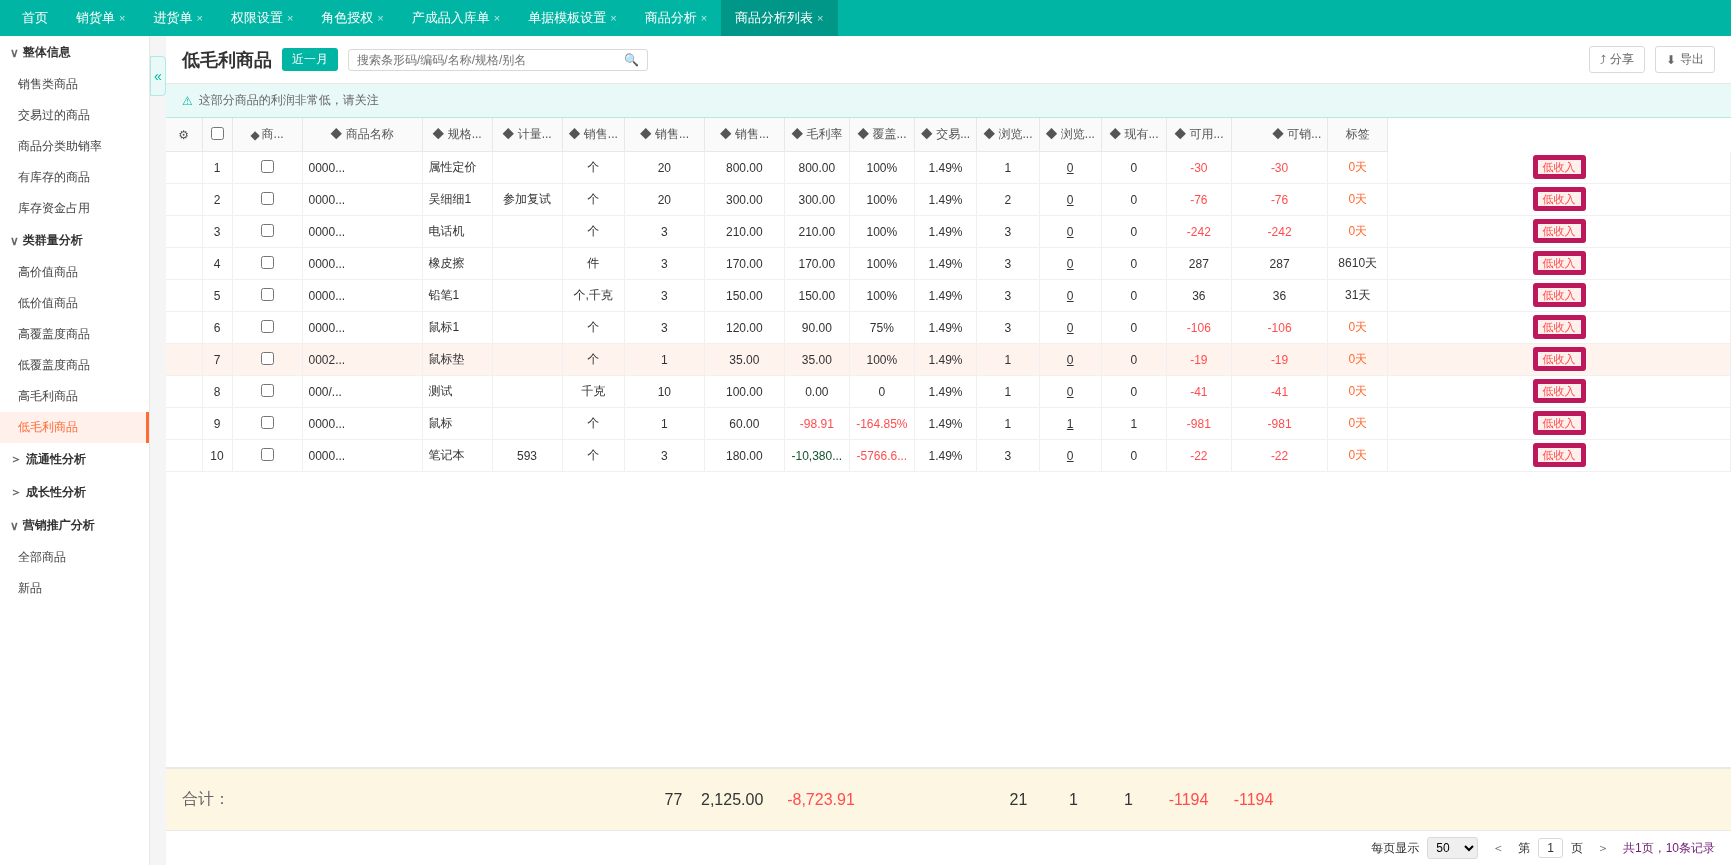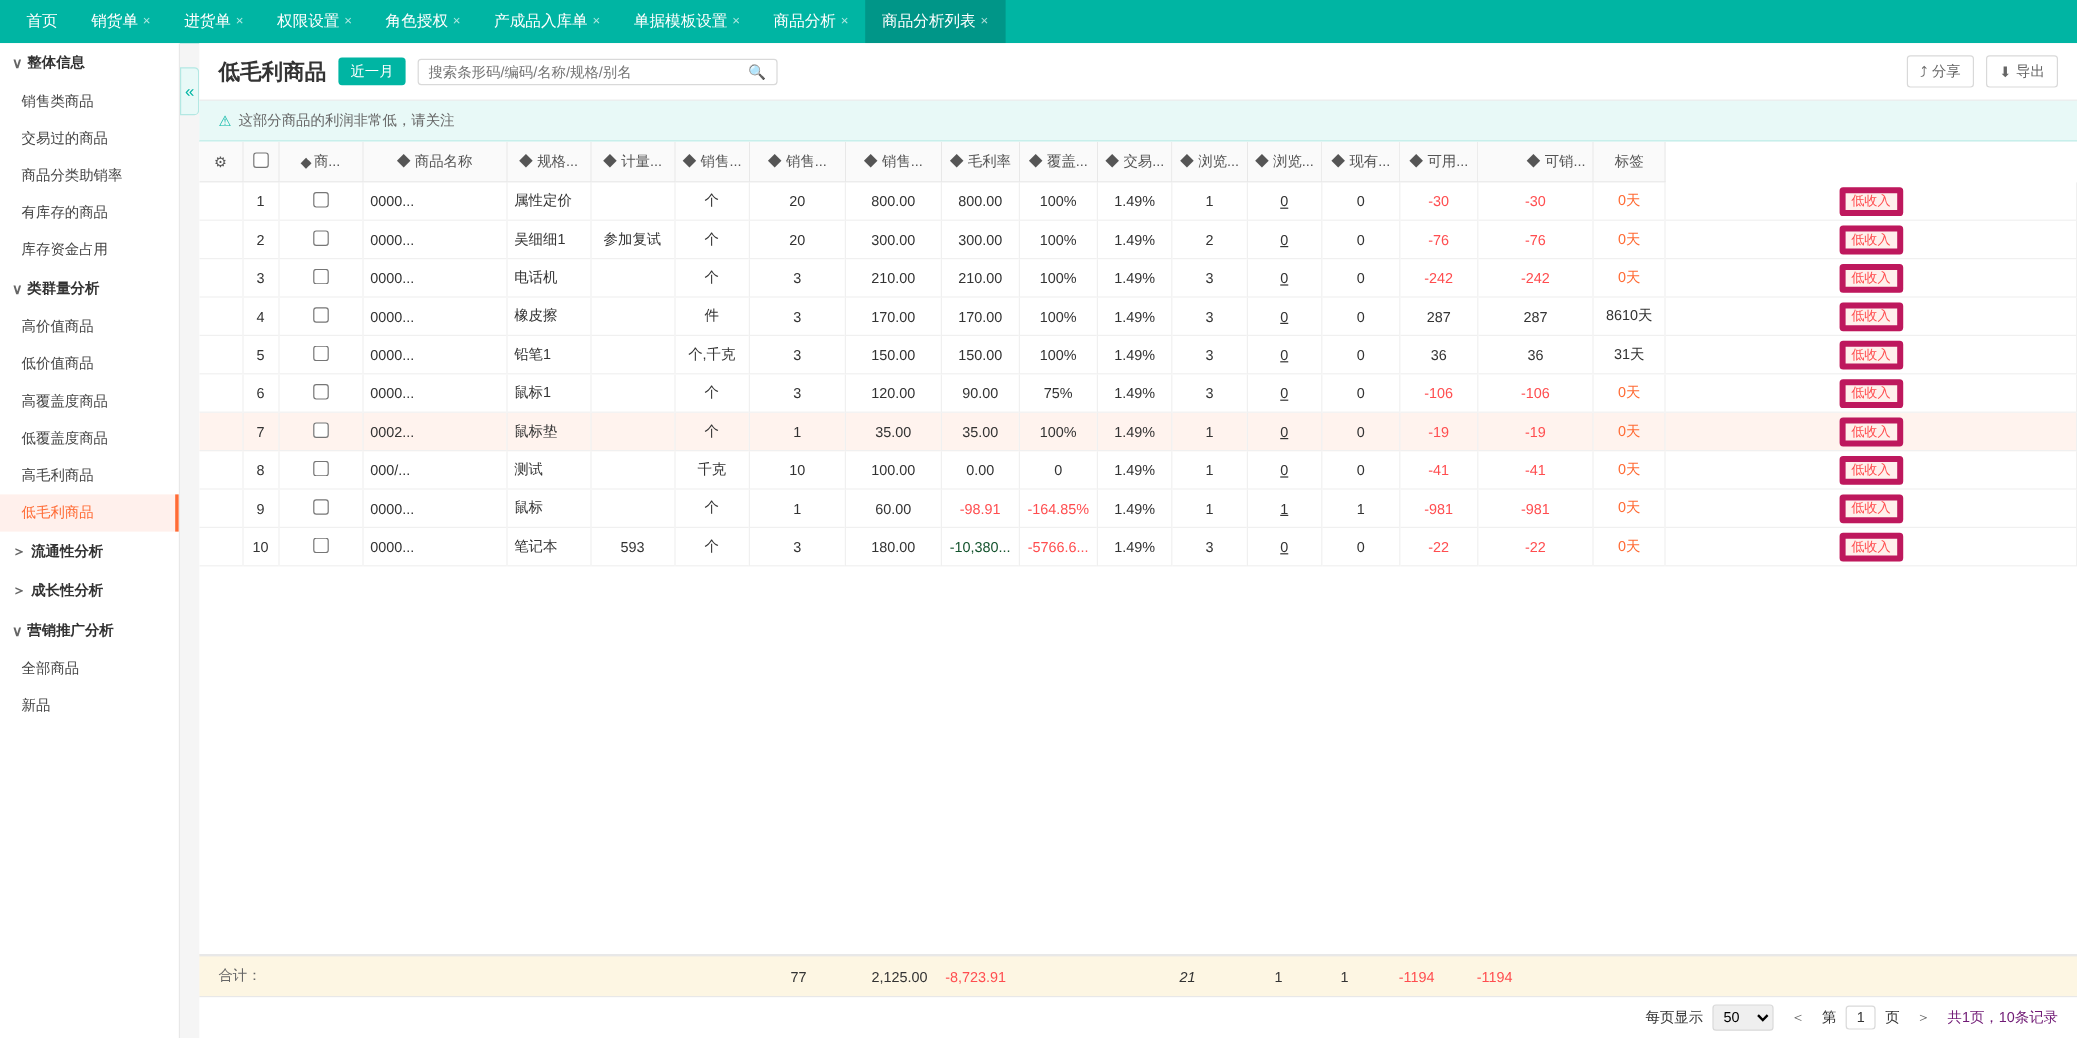--- a/index.html
+++ b/index.html
@@ -44,21 +44,21 @@
     thead th { padding: 8px 6px; text-align: center; border-bottom: 1px solid #e8e8e8; border-right: 1px solid #e8e8e8; color: #555; font-weight: normal; white-space: nowrap; position: sticky; top: 0; background: #fafafa; z-index: 1; }
     tbody tr { border-bottom: 1px solid #f0f0f0; }
     tbody tr.highlighted { background: #fff3ee; }
     tbody td { padding: 7px 6px; text-align: center; border-right: 1px solid #f0f0f0; color: #333; white-space: nowrap; }
     tbody td.text-left { text-align: left; }
     .tag-badge { background: #fff0ec; color: #ff4d4f; border: 5px solid #be185d; border-radius: 3px; padding: 1px 5px; font-size: 11px; }
     .tag-badge.low { background: #fff0ec; color: #ff4d4f; }
     .underline-link { text-decoration: underline; color: #333; cursor: pointer; }
 
     
-    .table-footer { background: #fdf6e3; padding: 8px 16px; display: flex; align-items: center; border-top: 2px solid #e8e8e8; font-size: 12px; }
+    .table-footer { background: #fdf6e3; padding: 20px 16px; display: flex; align-items: center; border-top: 2px solid #e8e8e8; font-size: 16px; }
     .footer-label { color: #666; margin-right: 20px; min-width: 40px; }
 
     
     .pagination { background: #fff; padding: 6px 16px; display: flex; align-items: center; justify-content: flex-end; gap: 8px; border-top: 1px solid #e8e8e8; font-size: 12px; }
     .pagination select { border: 1px solid #d9d9d9; border-radius: 3px; padding: 2px 4px; font-size: 12px; }
     .pagination .page-nav { cursor: pointer; color: #666; padding: 2px 6px; }
     .pagination .page-num { border: 1px solid #d9d9d9; padding: 2px 8px; border-radius: 3px; }
     .pagination .total-info { color: #701a75; }
 
     
@@ -424,25 +424,25 @@
 
     <div class="table-footer">
       <span class="footer-label">合计：</span>
       <span style="width:36px; display:inline-block;"></span>
       <span style="width:30px; display:inline-block;"></span>
       <span style="width:70px; display:inline-block;"></span>
       <span style="width:120px; display:inline-block;"></span>
       <span style="width:70px; display:inline-block;"></span>
       <span style="width:70px; display:inline-block;"></span>
       <span style="width:55px; display:inline-block; text-align:center;">77</span>
-      <span style="width:80px; display:inline-block; text-align:right;">2,125.00</span>
+      <span style="width:80px; display:inline-block; text-align:left;">2,125.00</span>
       <span style="width:80px; display:inline-block; text-align:center; color:#ff4d4f;">-8,723.91</span>
       <span style="width:65px; display:inline-block;"></span>
       <span style="width:65px; display:inline-block;"></span>
-      <span style="width:55px; display:inline-block; text-align:left;font-style:italic;">21</span>
+      <span style="width:55px; display:inline-block; text-align:center;">21</span>
       <span style="width:55px; display:inline-block; text-align:center;">1</span>
       <span style="width:55px; display:inline-block; text-align:center;">1</span>
       <span style="width:65px; display:inline-block; text-align:center; color:#ff4d4f;">-1194</span>
       <span style="width:65px; display:inline-block; text-align:center; color:#ff4d4f;">-1194</span>
     </div>
 
     <div class="pagination">
       <span>每页显示</span>
       <select>
         <option>50</option>

